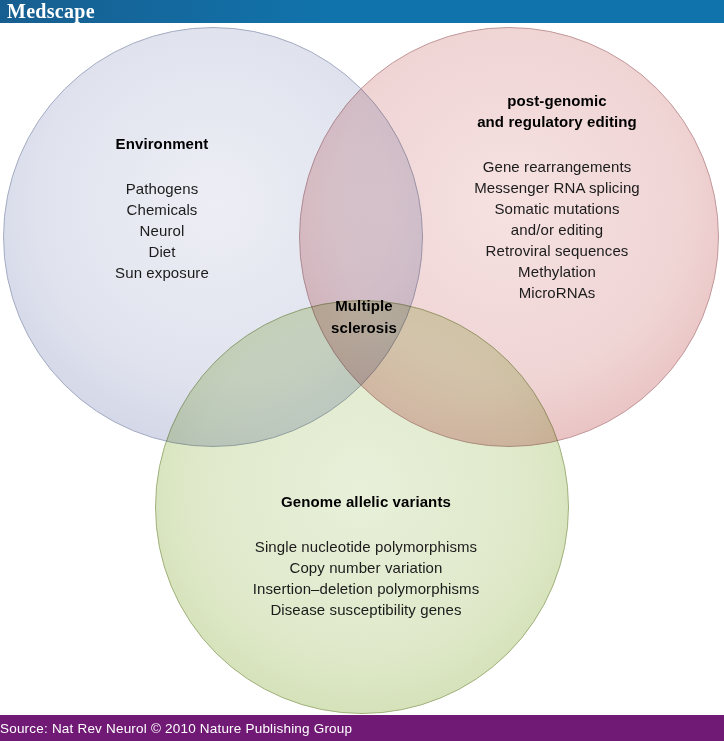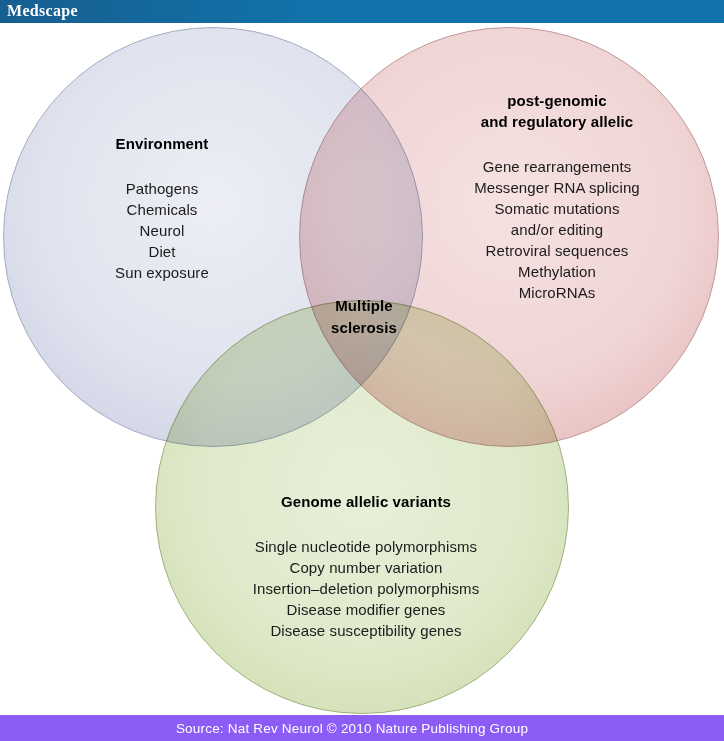--- a/index.html
+++ b/index.html
@@ -18,21 +18,21 @@
     top: 0; left: 0;
     width: 724px; height: 23px;
     background: linear-gradient(90deg, #175e90 0%, #1173ab 45%, #1173ab 100%);
   }
   .logo {
     position: absolute;
     left: 7px; top: 0;
     height: 23px; line-height: 22px;
     font-family: "Liberation Serif", serif;
     font-weight: bold;
-    font-size: 16px;
+    font-size: 20px;
     letter-spacing: 0.3px;
     color: #ffffff;
   }
 
   
   .venn {
     position: absolute;
     top: 23px; left: 0;
     width: 724px; height: 692px;
     background: #ffffff;
@@ -76,24 +76,24 @@
   .epi    { left: 426px; top: 67px;  width: 262px; }
   .gen    { left: 194px; top: 468px; width: 344px; }
   .center-label { left: 302px; top: 272px; width: 124px; }
   .center-label .tline { line-height: 22px; }
 
   
   .bottombar {
     position: absolute;
     left: 0; top: 715px;
     width: 724px; height: 26px;
-    background: #8b5cf6;
+    background: #701a75;
     display: flex;
     align-items: center;
-    justify-content: center;
+    justify-content: flex-start;
     box-sizing: border-box;
     padding-right: 20px;
   }
   .source-text {
     color: #ffffff;
     font-size: 13.5px;
     letter-spacing: 0.2px;
   }
 </style>
 </head>
@@ -121,42 +121,41 @@
           <div class="line">Chemicals</div>
           <div class="line">Neurol</div>
           <div class="line">Diet</div>
           <div class="line">Sun exposure</div>
         </div>
     </div>
 
     <div class="tblock epi">
       <div>
           <div class="tline">post-genomic</div>
-          <div class="tline">and regulatory allelic</div>
+          <div class="tline">and regulatory editing</div>
         </div>
       <div class="vlist">
           <div class="line">Gene rearrangements</div>
           <div class="line">Messenger RNA splicing</div>
           <div class="line">Somatic mutations</div>
           <div class="line">and/or editing</div>
           <div class="line">Retroviral sequences</div>
           <div class="line">Methylation</div>
           <div class="line">MicroRNAs</div>
         </div>
     </div>
 
     <div class="tblock gen">
       <div>
           <div class="tline">Genome allelic variants</div>
         </div>
       <div class="vlist">
           <div class="line">Single nucleotide polymorphisms</div>
           <div class="line">Copy number variation</div>
           <div class="line">Insertion–deletion polymorphisms</div>
-          <div class="line">Disease modifier genes</div>
           <div class="line">Disease susceptibility genes</div>
         </div>
     </div>
 
     <div class="tblock center-label">
         <div class="tline">Multiple</div>
         <div class="tline">sclerosis</div>
       </div>
   </div>
 

